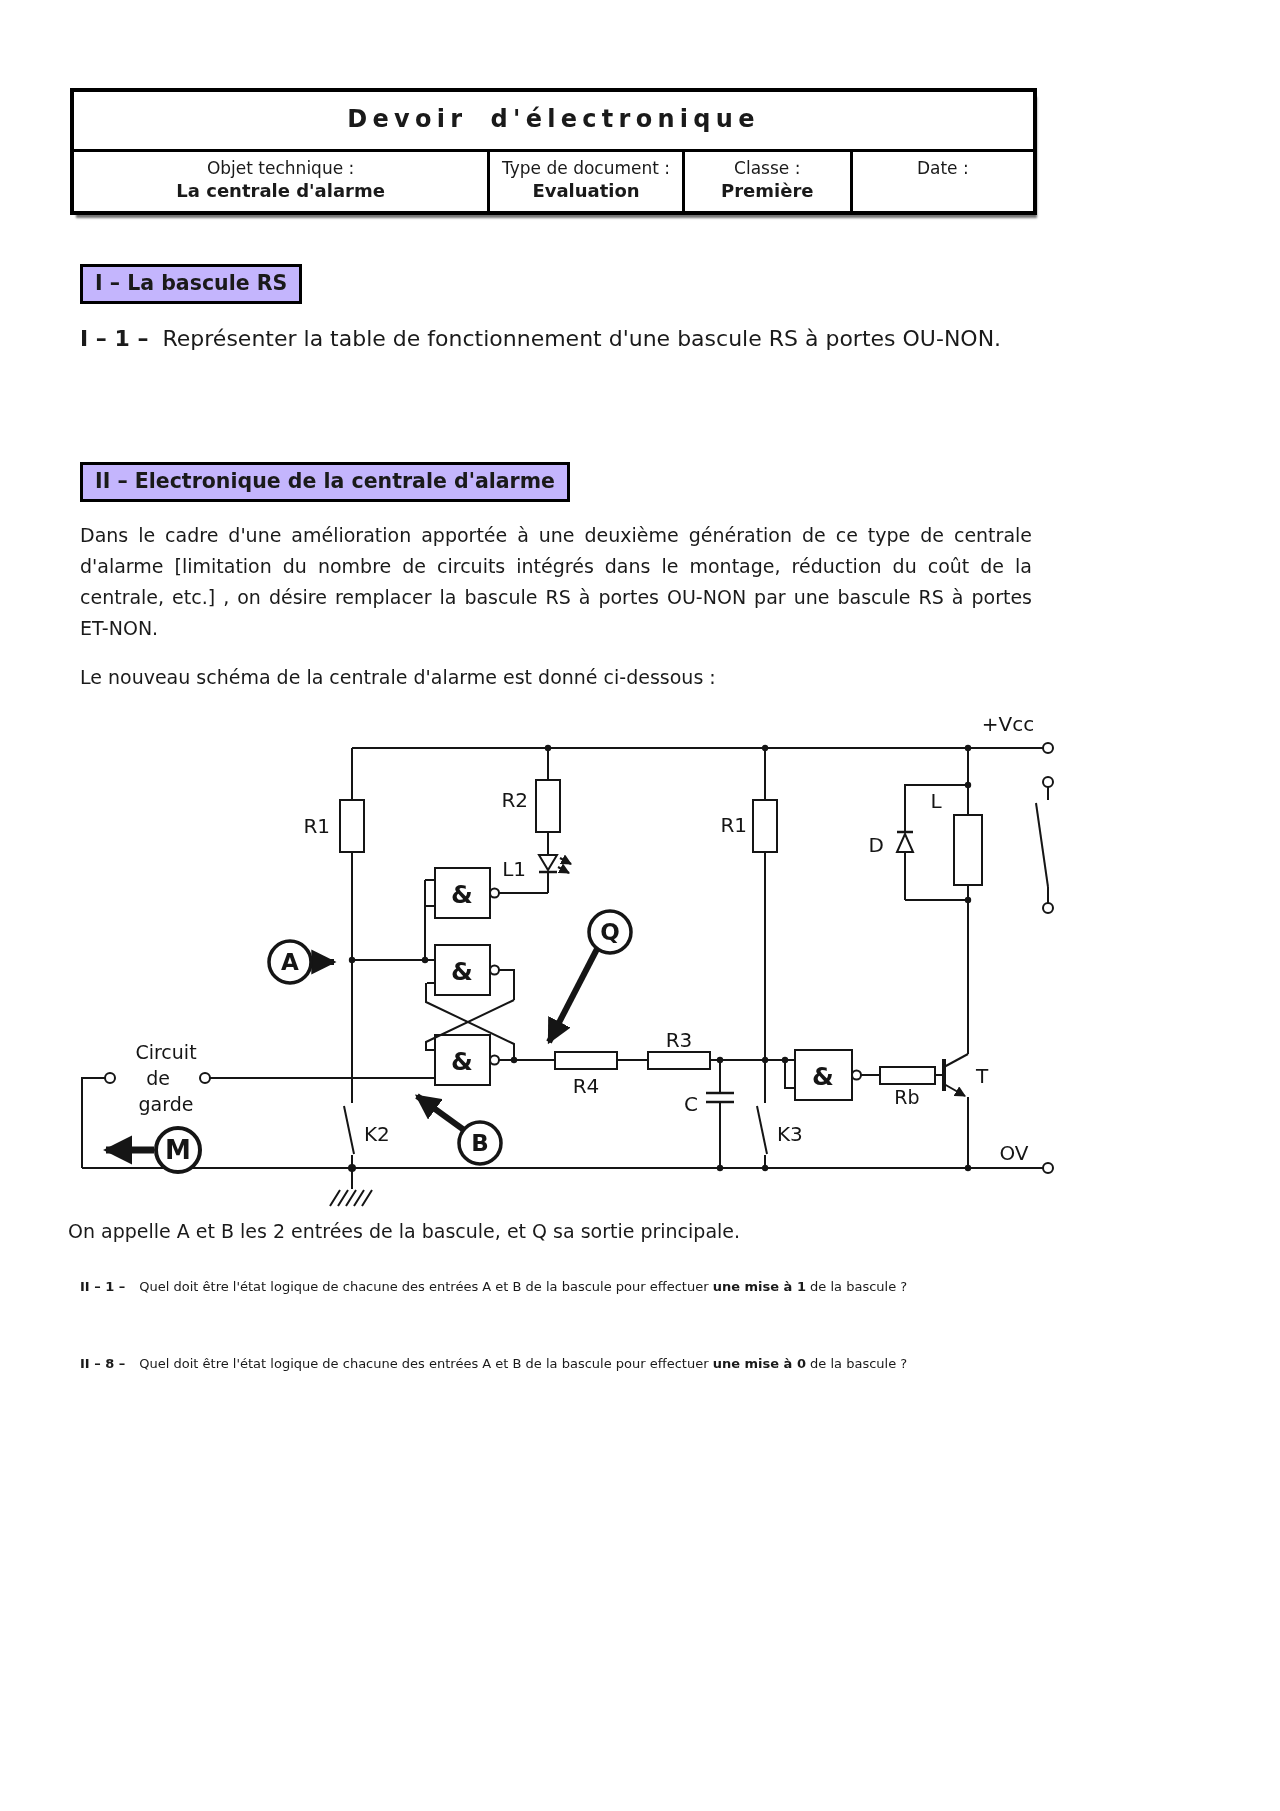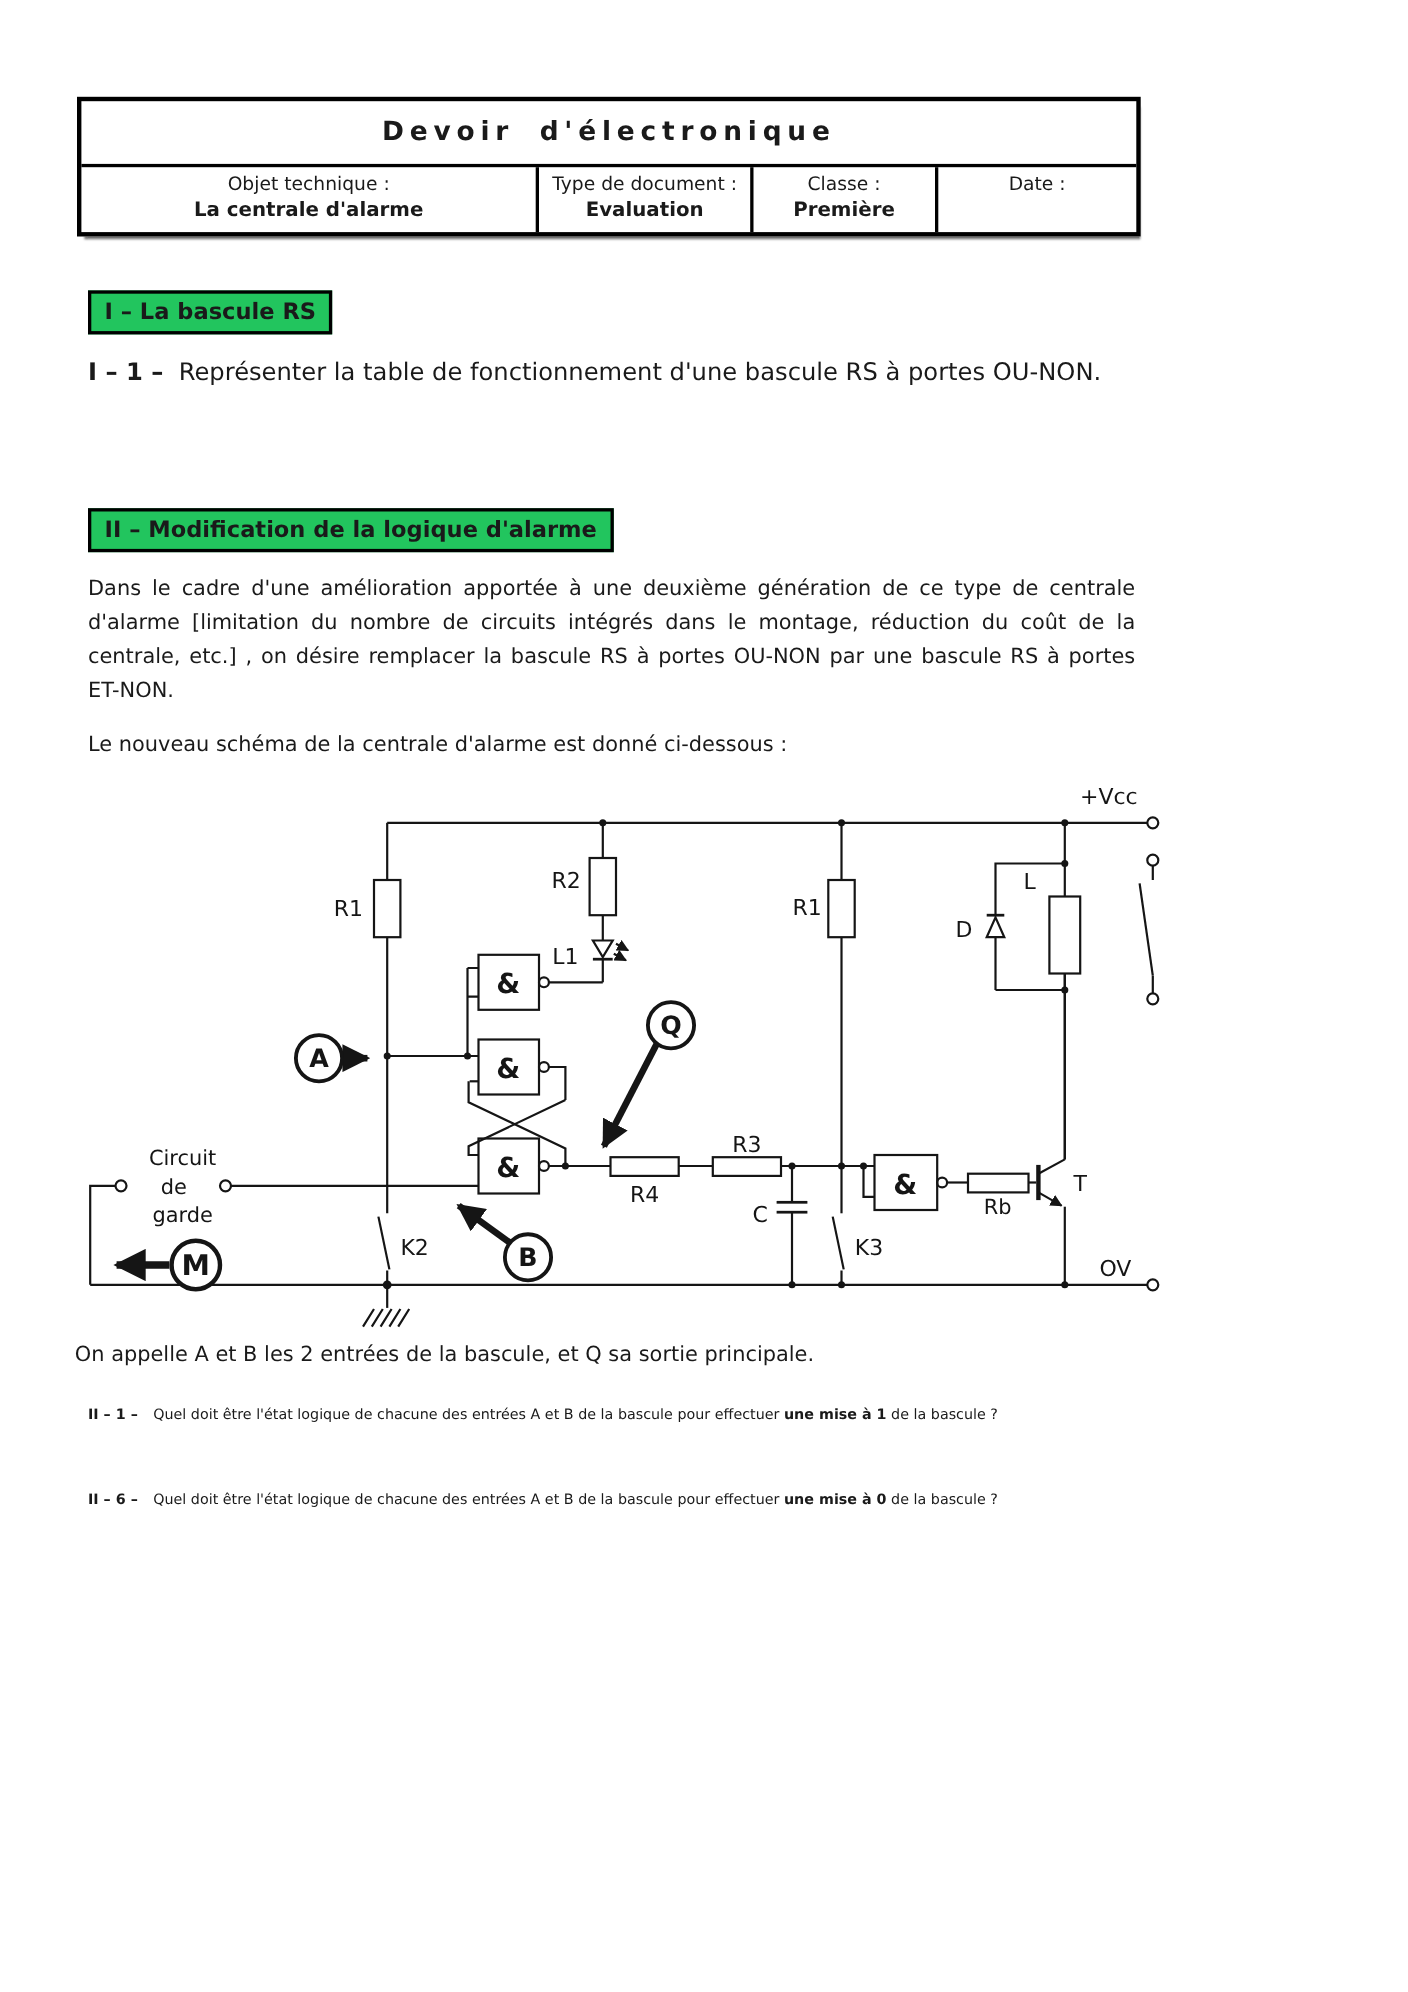--- a/index.html
+++ b/index.html
@@ -16,21 +16,21 @@
   .ttl{text-align:center;font-weight:bold;font-size:24px;letter-spacing:.22em;
        word-spacing:.4em;padding:13px 0 16px;border-bottom:3px solid #000;}
   .inf{display:flex;text-align:center;font-size:17px;}
   .inf>div{padding:6px 4px 9px;border-right:3px solid #000;box-sizing:border-box;}
   .inf>div:last-child{border-right:none;}
   .inf .val{font-weight:bold;font-size:18px;margin-top:2px;min-height:22px;}
   .c1{width:43.4%;} .c2{width:20.3%;} .c3{width:17.5%;} .c4{width:18.8%;}
 
   
   .secbox{border:3px solid #000;display:inline-block;padding:4px 12px 6px;
-          font-weight:bold;font-size:20.5px;background:#22c55e;}
+          font-weight:bold;font-size:20.5px;background:#c4b5fd;}
 
   
   .q{font-size:22px;line-height:30px;margin:0;}
   .qlabel{margin-right:14px;}
   .para{font-size:19px;line-height:31px;text-align:justify;width:952px;margin:0;}
   .qjust{font-size:13px;line-height:37px;text-align:justify;width:952px;margin:0;}
   .caption{font-size:19px;margin:0;}
   .note{font-size:19px;margin:0;}
 
   
@@ -77,21 +77,21 @@
   <div class="abs" style="left:80px;top:264px;">
     <span class="secbox">I – La bascule RS</span>
   </div>
 
   <p class="abs q" style="left:80px;top:324px;width:952px;">
     <b class="qlabel">I – 1 –</b><span>Représenter la table de fonctionnement d'une bascule RS à portes OU-NON.</span>
   </p>
 
 
   <div class="abs" style="left:80px;top:462px;">
-    <span class="secbox">II – Modification de la logique d'alarme</span>
+    <span class="secbox">II – Electronique de la centrale d'alarme</span>
   </div>
 
   <p class="abs para" style="left:80px;top:520px;">Dans le cadre d'une amélioration apportée à une deuxième génération de ce type de centrale d'alarme [limitation du nombre de circuits intégrés dans le montage, réduction du coût de la centrale, etc.] , on désire remplacer la bascule RS à portes OU-NON par une bascule RS à portes ET-NON.</p>
 
   <p class="abs caption" style="left:80px;top:666px;">Le nouveau schéma de la centrale d'alarme est donné ci-dessous :</p>
 
   <svg class="abs" style="left:70px;top:700px;" width="990" height="520" viewBox="0 0 990 520">
     <defs>
       <marker id="ah" viewBox="0 0 10 10" refX="9" refY="5" markerWidth="4.2" markerHeight="4.2" orient="auto">
         <path d="M0 0 L10 5 L0 10 z" fill="#151515"></path>
@@ -303,19 +303,19 @@
 
   <p class="abs note" style="left:68px;top:1220px;width:960px;">On appelle A et B les 2 entrées de la bascule, et Q sa sortie principale.</p>
 
   <p class="abs qjust" style="left:80px;top:1268px;">
     <b class="qlabel">II – 1 –</b><span>Quel doit être l'état logique de chacune des entrées A et B de la bascule pour effectuer</span>
     <b>une mise à 1</b>
     <span>de la bascule ?</span>
   </p>
 
   <p class="abs qjust" style="left:80px;top:1345px;">
-    <b class="qlabel">II – 6 –</b><span>Quel doit être l'état logique de chacune des entrées A et B de la bascule pour effectuer</span>
+    <b class="qlabel">II – 8 –</b><span>Quel doit être l'état logique de chacune des entrées A et B de la bascule pour effectuer</span>
     <b>une mise à 0</b>
     <span>de la bascule ?</span>
   </p>
 
 
 </div>
 
 </body></html>

